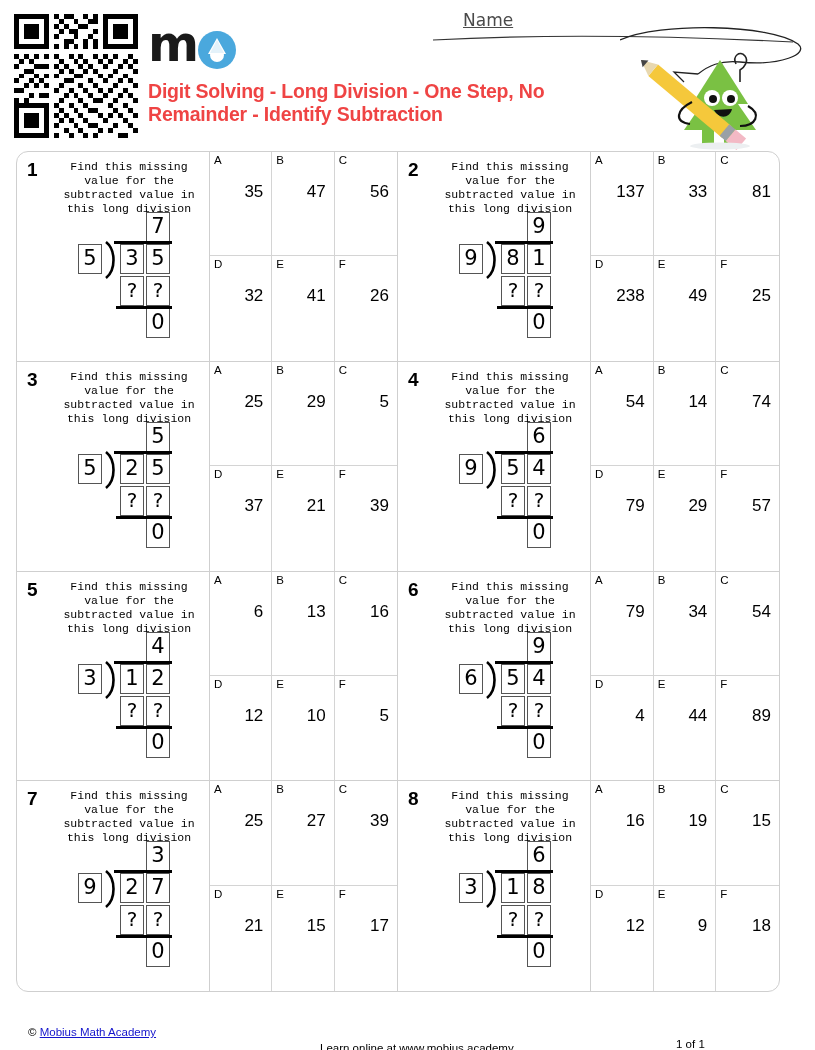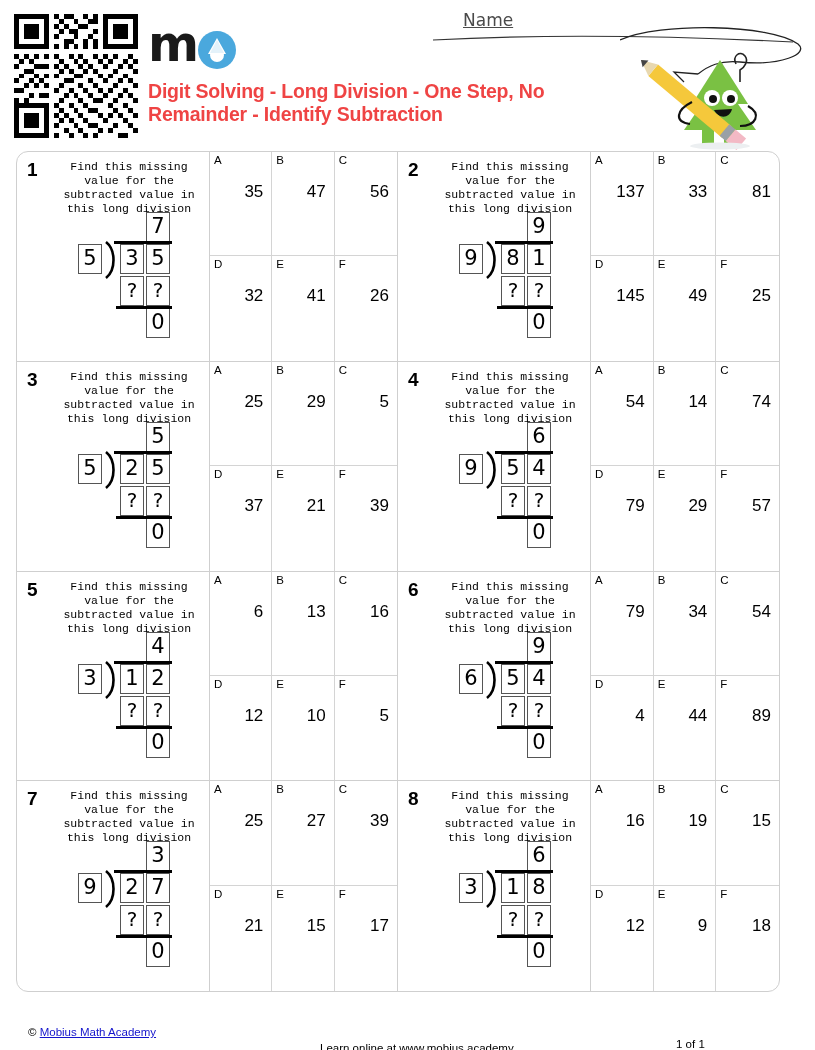--- a/index.html
+++ b/index.html
@@ -589,21 +589,21 @@
         <div class="opt">
           <div class="opt-letter">B</div>
           <div class="opt-value">33</div>
         </div>
         <div class="opt last-col">
           <div class="opt-letter">C</div>
           <div class="opt-value">81</div>
         </div>
         <div class="opt last-row">
           <div class="opt-letter">D</div>
-          <div class="opt-value">145</div>
+          <div class="opt-value">238</div>
         </div>
         <div class="opt last-row">
           <div class="opt-letter">E</div>
           <div class="opt-value">49</div>
         </div>
         <div class="opt last-col last-row">
           <div class="opt-letter">F</div>
           <div class="opt-value">25</div>
         </div>
       </div>

